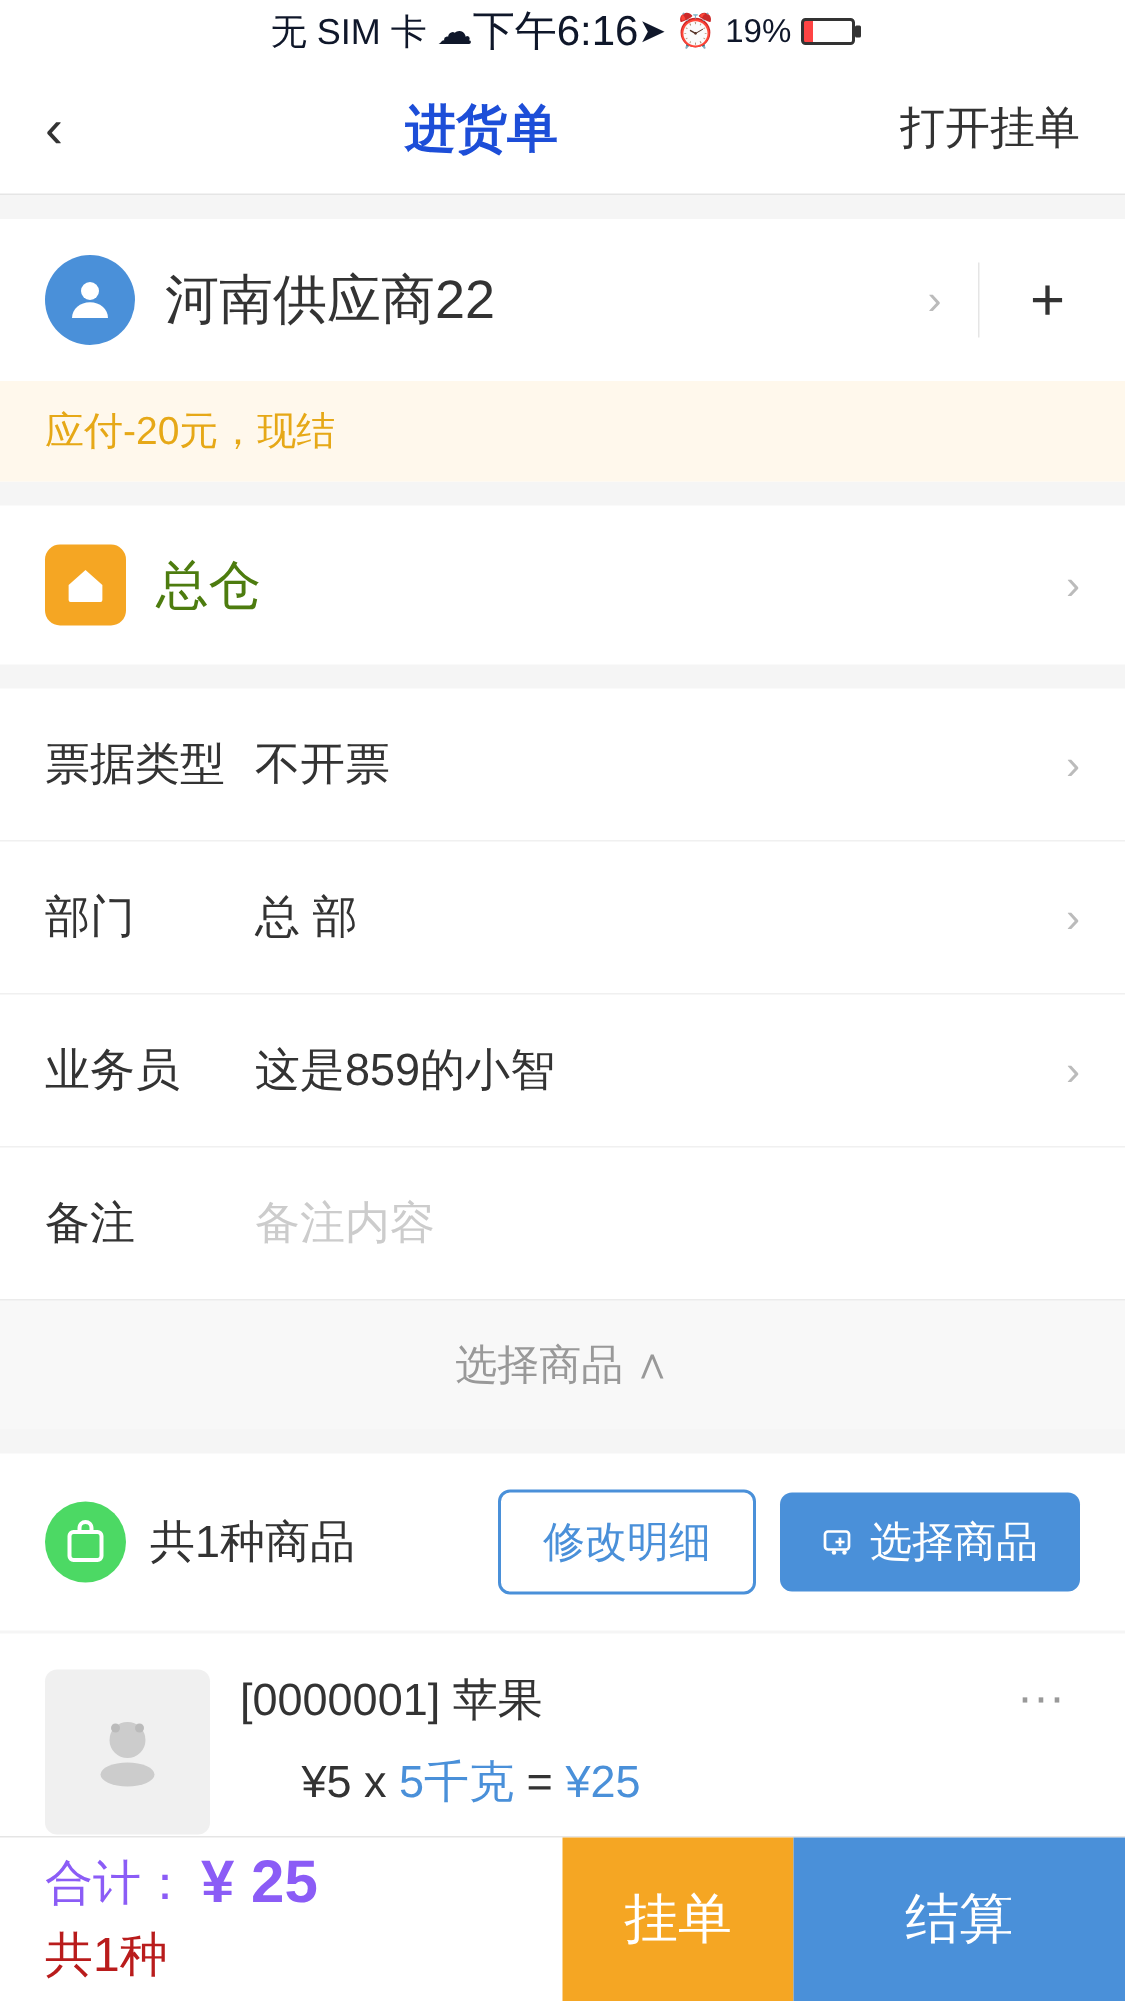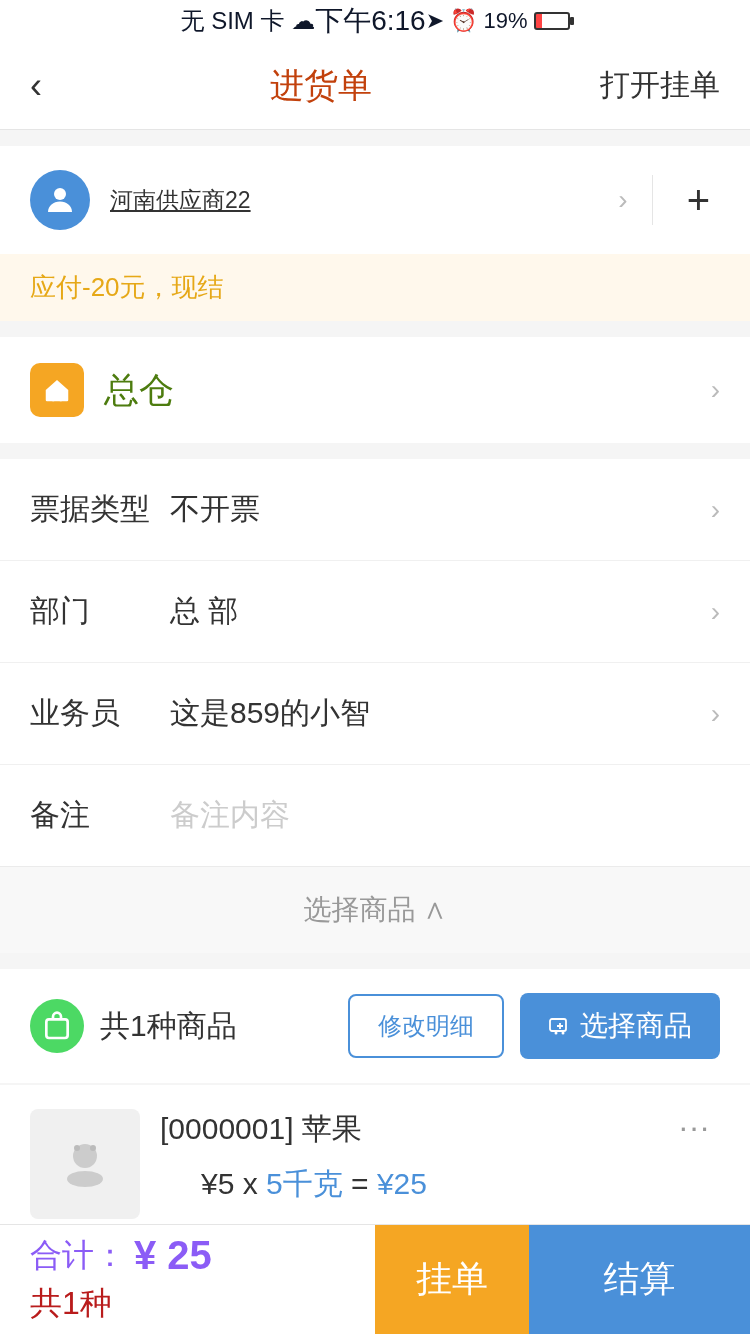--- a/index.html
+++ b/index.html
@@ -37,22 +37,22 @@
       padding: 0 30px;
       border-bottom: 1px solid #e5e5e5;
     }
     .nav-back {
       font-size: 36px;
       color: #333;
       cursor: pointer;
     }
     .nav-title {
       font-size: 34px;
-      font-weight: 400;
-      color: #c2410c;
+      font-weight: 700;
+      color: #1d4ed8;
     }
     .nav-action {
       font-size: 30px;
       color: #333;
       cursor: pointer;
     }
 
     
     .section {
       background: #fff;
@@ -74,23 +74,22 @@
       background: #4a90d9;
       display: flex;
       align-items: center;
       justify-content: center;
       margin-right: 20px;
       flex-shrink: 0;
     }
     .supplier-avatar svg { width: 36px; height: 36px; fill: #fff; }
     .supplier-name {
       flex: 1;
-      font-size: 23px;
-      color: #333;
-      text-decoration: underline;
+      font-size: 36px;
+      color: #333;
     }
     .chevron {
       color: #bbb;
       font-size: 28px;
       margin-right: 0;
     }
     .supplier-divider {
       width: 1px;
       height: 50px;
       background: #e5e5e5;
@@ -206,21 +205,21 @@
       flex: 1;
       font-size: 30px;
       color: #333;
     }
     .btn-outline {
       border: 2px solid #4a90d9;
       color: #4a90d9;
       background: #fff;
       border-radius: 8px;
       padding: 14px 28px;
-      font-size: 24px;
+      font-size: 28px;
       cursor: pointer;
     }
     .btn-blue {
       background: #4a90d9;
       color: #fff;
       border: none;
       border-radius: 8px;
       padding: 14px 28px;
       font-size: 28px;
       cursor: pointer;

